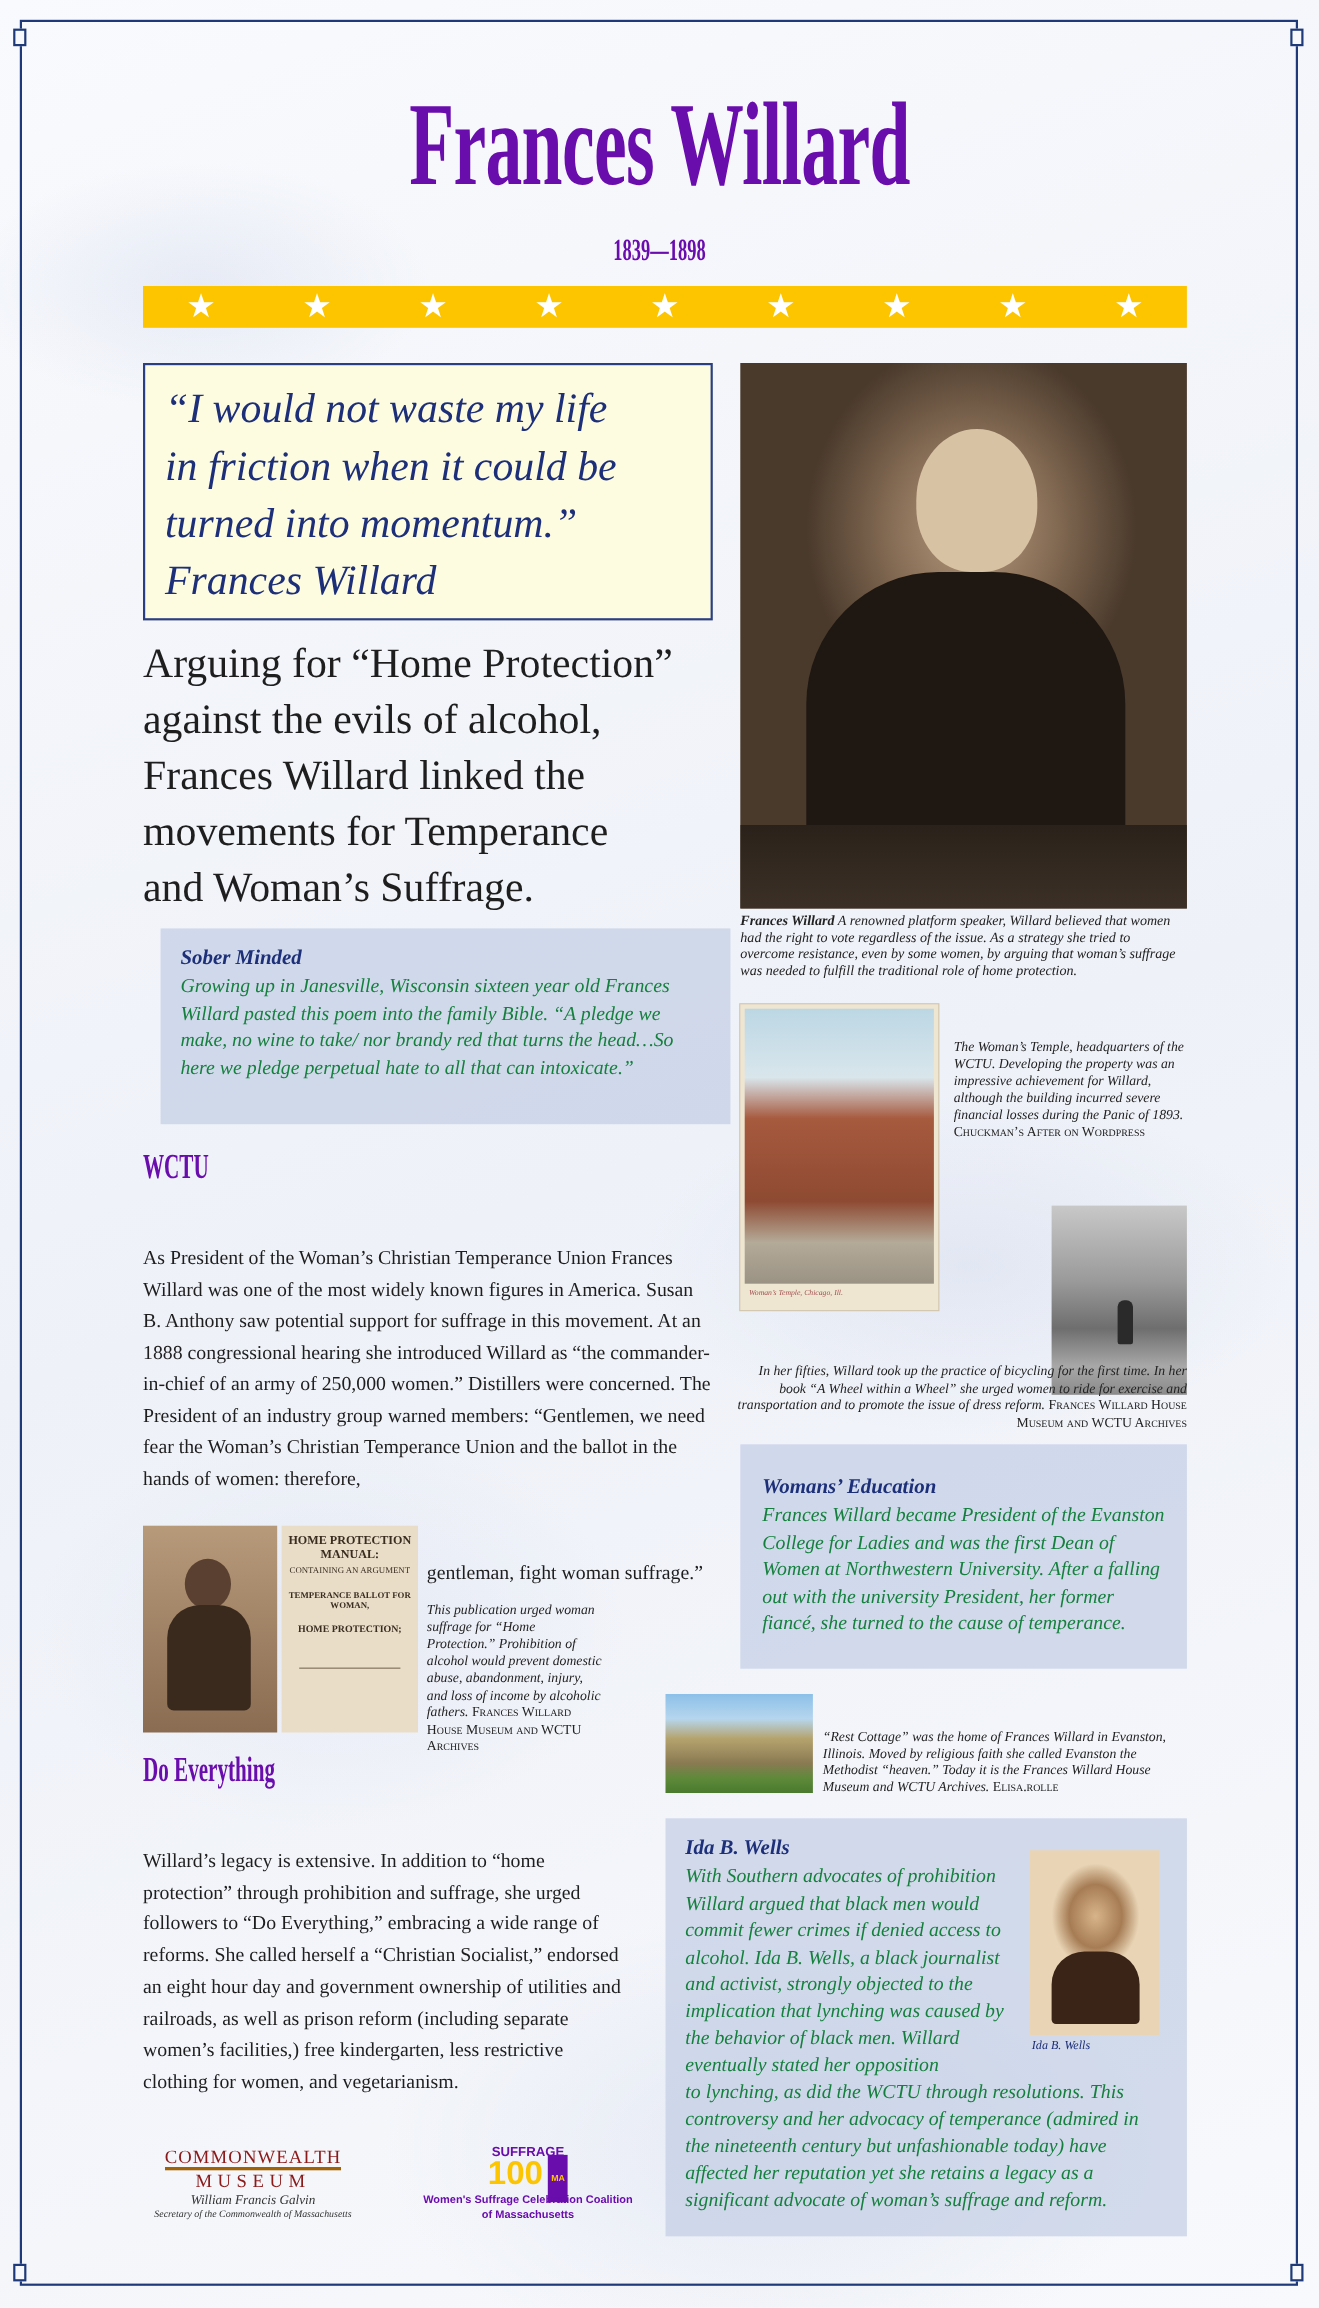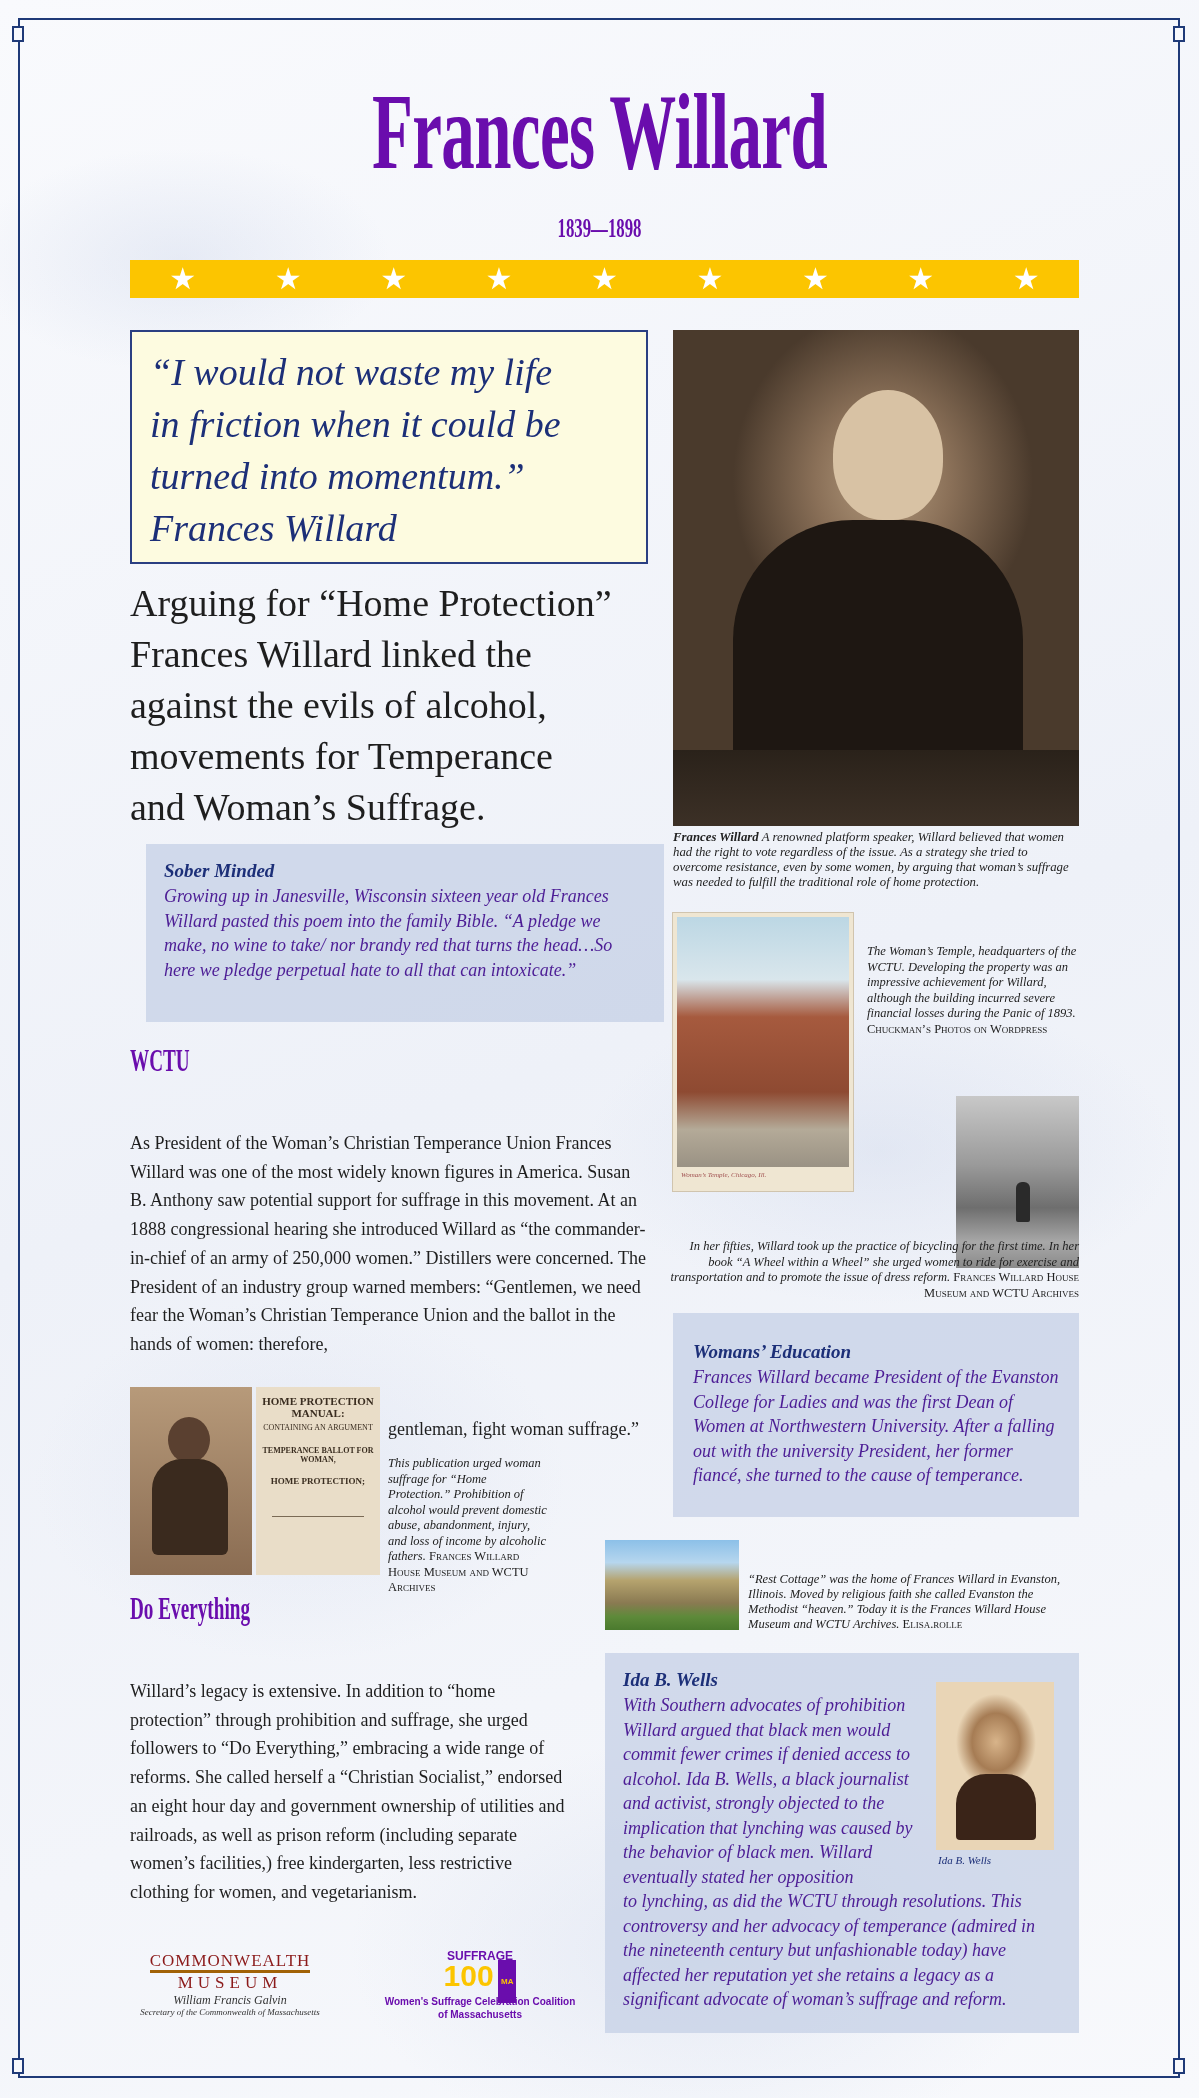--- a/index.html
+++ b/index.html
@@ -20,21 +20,21 @@
     color:#6a0dad;font-size:108px;line-height:120px;transform:scaleX(0.62);transform-origin:center;letter-spacing:-1px;}
   .dates{left:0;width:1199px;top:212px;text-align:center;color:#6a0dad;font-weight:bold;font-size:28px;transform:scaleX(0.6);}
   .starbar{left:130px;top:260px;width:949px;height:38px;background:#fcc500;display:flex;justify-content:space-around;align-items:center;}
   .star{color:#fff;font-size:30px;line-height:38px;}
   .quote-box{left:130px;top:330px;width:518px;height:234px;background:#fdfbe0;border:2px solid #2a3f82;box-sizing:border-box;padding:14px 18px;}
   .quote-text{color:#1c2f78;font-style:italic;font-size:38px;line-height:52px;}
   .lede{left:130px;top:578px;width:530px;font-size:38px;line-height:51px;color:#1e1e1e;}
   .shade{background:rgba(196,207,228,0.72);box-sizing:border-box;}
   .sober{left:146px;top:844px;width:518px;height:178px;padding:14px 18px;}
   .box-title{font-style:italic;font-weight:bold;color:#1c2f78;font-size:19px;line-height:26px;}
-  .box-text{font-style:italic;color:#4c1d95;font-size:18px;line-height:24.5px;}
+  .box-text{font-style:italic;color:#15803d;font-size:18px;line-height:24.5px;}
   .h-purple{color:#6a0dad;font-weight:bold;font-size:32px;transform:scaleX(0.6);transform-origin:left;white-space:nowrap;}
   .body-text{font-size:18px;line-height:28.7px;color:#1e1e1e;margin-top:41px;}
   .photo{background:#5a4a3a;overflow:hidden;}
   .cap{font-style:italic;font-size:12.5px;line-height:15.5px;color:#222;}
   .sc{font-style:normal;font-variant:small-caps;}
 </style>
 </head>
 <body>
 
 <div class="frame"></div>
@@ -59,22 +59,22 @@
 
 <div class="abs quote-box">
   <div class="quote-text">“I would not waste my life</div>
   <div class="quote-text">in friction when it could be</div>
   <div class="quote-text">turned into momentum.”</div>
   <div class="quote-text">Frances Willard</div>
 </div>
 
 <div class="abs lede">
   <div>Arguing for “Home Protection”</div>
+  <div>against the evils of alcohol,</div>
   <div>Frances Willard linked the</div>
-  <div>against the evils of alcohol,</div>
   <div>movements for Temperance</div>
   <div>and Woman’s Suffrage.</div>
 </div>
 
 <div class="abs shade sober">
   <div class="box-title">Sober Minded</div>
   <div class="box-text">Growing up in Janesville, Wisconsin sixteen year old Frances Willard pasted this poem into the family Bible. “A pledge we make, no wine to take/ nor brandy red that turns the head…So here we pledge perpetual hate to all that can intoxicate.”</div>
 </div>
 
 <div class="abs h-purple" style="left:130px;top:1042px;">WCTU</div>
@@ -124,21 +124,21 @@
 <div class="abs cap" style="left:673px;top:830px;width:406px;font-size:12.8px;line-height:15px;">
   <b>Frances Willard</b><span> A renowned platform speaker, Willard believed that women had the right to vote regardless of the issue. As a strategy she tried to overcome resistance, even by some women, by arguing that woman’s suffrage was needed to fulfill the traditional role of home protection.</span>
 </div>
 
 <div class="abs" style="left:673px;top:913px;width:180px;height:278px;background:#efe6d2;box-shadow:0 0 0 1px #d0c4ae;">
   <div style="position:absolute;left:4px;top:4px;width:172px;height:250px;background:linear-gradient(180deg,#bcd7e4 0%,#d9e6ec 25%,#a65a3e 40%,#8e4a32 70%,#b4aa98 85%,#9a9284 100%);"></div>
   <div style="position:absolute;left:8px;top:258px;font-size:7px;font-style:italic;color:#a05050;">Woman’s Temple, Chicago, Ill.</div>
 </div>
 <div class="abs cap" style="left:867px;top:944px;width:212px;font-size:12.5px;line-height:15.5px;">
   <span>The Woman’s Temple, headquarters of the WCTU. Developing the property was an impressive achievement for Willard, although the building incurred severe financial losses during the Panic of 1893.</span>
-  <span class="sc">Chuckman’s Photos on Wordpress</span>
+  <span class="sc">Chuckman’s After on Wordpress</span>
 </div>
 
 <div class="abs" style="left:956px;top:1096px;width:123px;height:172px;background:linear-gradient(180deg,#c8c8c8 0%,#9a9a9a 40%,#6e6e6e 65%,#a8a8a8 85%,#8a8a8a 100%);">
   <div style="position:absolute;left:60px;top:86px;width:14px;height:40px;background:#2a2a2a;border-radius:6px 6px 2px 2px;"></div>
 </div>
 <div class="abs cap" style="left:668px;top:1211px;width:411px;text-align:right;font-size:12.5px;line-height:15.5px;margin-top:28px;">
   <span>In her fifties, Willard took up the practice of bicycling for the first time. In her book “A Wheel within a Wheel” she urged women to ride for exercise and transportation and to promote the issue of dress reform.</span>
   <span class="sc">Frances Willard House Museum and WCTU Archives</span>
 </div>
 

